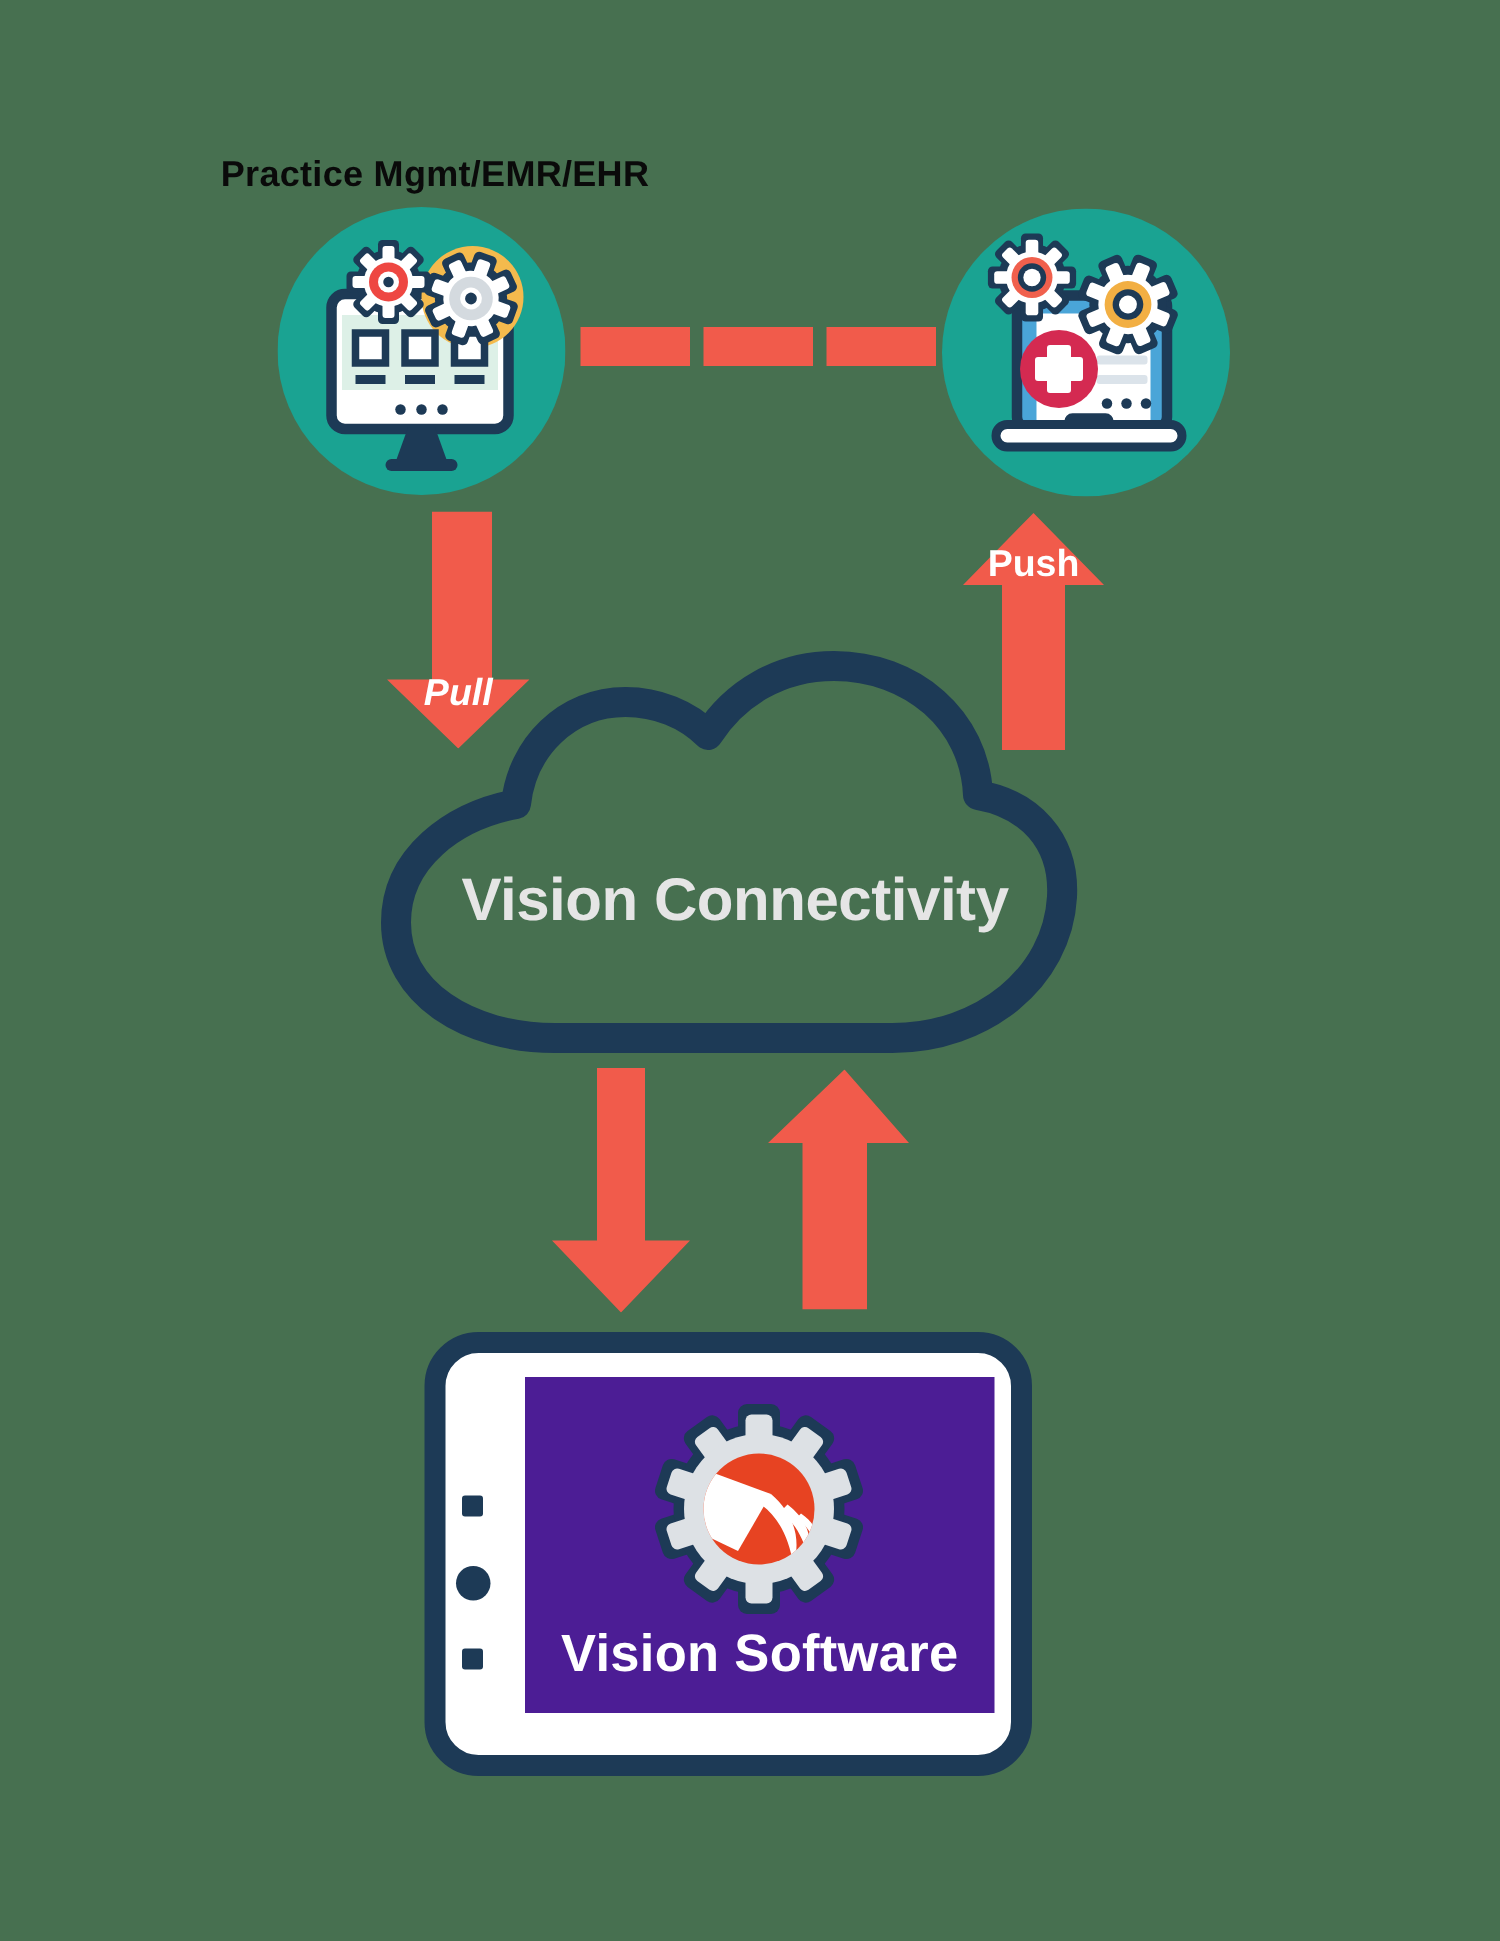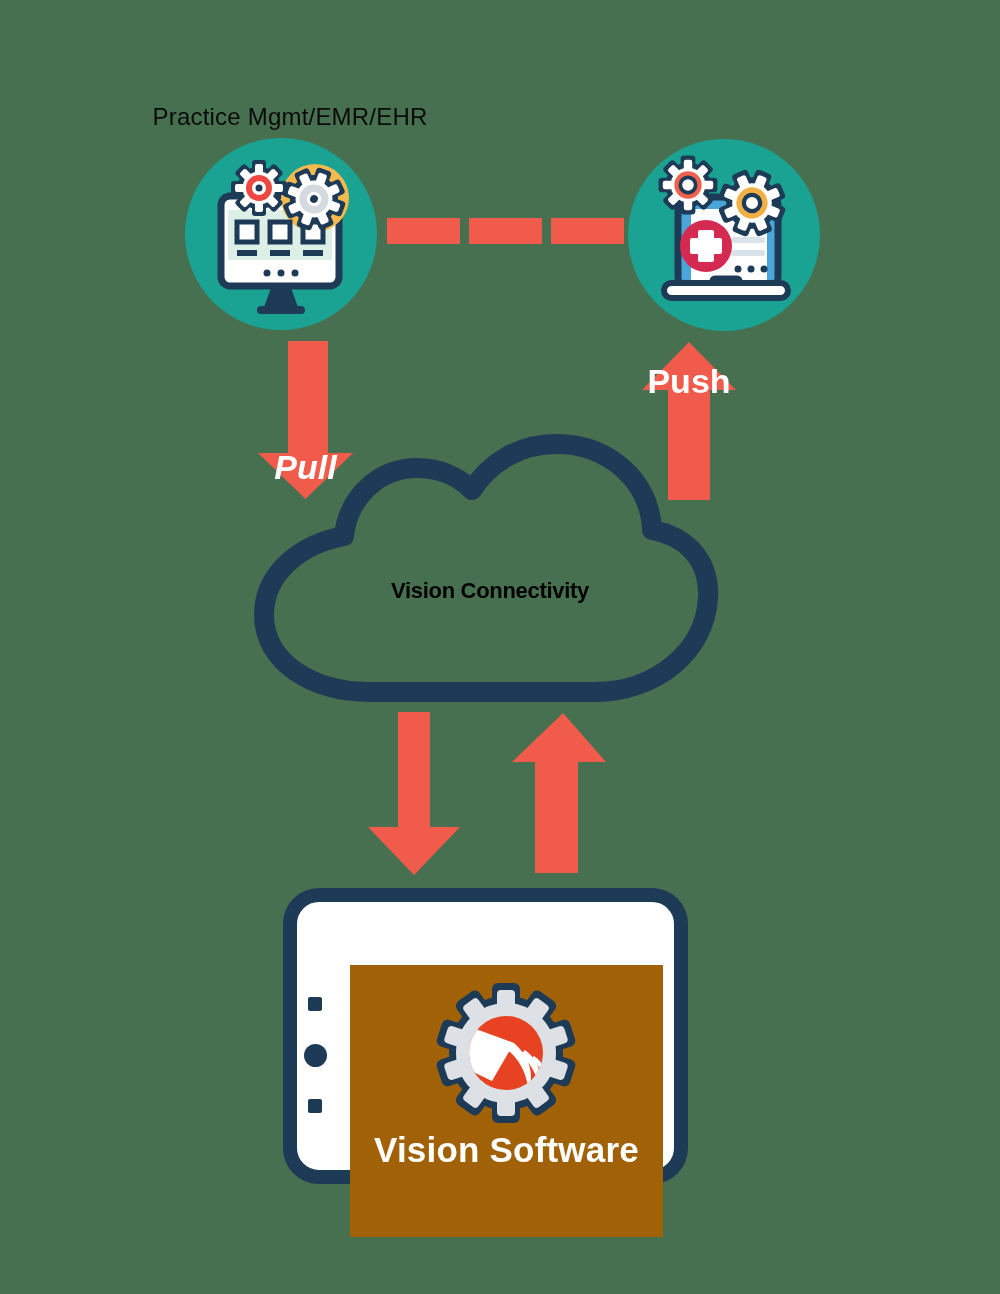--- a/index.html
+++ b/index.html
@@ -2,42 +2,41 @@
 <html><head>
 <meta charset="utf-8">
 <style>
   html,body{margin:0;padding:0;background:#477050;}
   #canvas{
     position:relative;width:1000px;height:1294px;background:#477050;
     font-family:"Liberation Sans", sans-serif;overflow:hidden;
   }
   .abs{position:absolute;}
   .node-title{
-    font-size:24px;font-weight:400;color:#0a0a0a;text-align:center;
+    font-size:24px;font-weight:700;color:#0a0a0a;text-align:center;
     letter-spacing:0.2px;white-space:nowrap;
   }
   .dash-row{display:flex;gap:9px;}
   .dash{width:73px;height:26px;background:#f15b4b;}
   .arrow-label{
     position:absolute;left:0;width:100%;text-align:center;color:#ffffff;
-    font-weight:700;font-size:34px;line-height:1;
+    font-weight:700;font-size:25px;line-height:1;
   }
   .cloud-label{
     position:absolute;left:250px;top:578px;width:480px;text-align:center;
-    font-size:22px;font-weight:700;color:#000000;letter-spacing:-0.3px;
+    font-size:40px;font-weight:700;color:#e5e5e5;letter-spacing:-0.3px;
   }
   #tablet{
     position:absolute;left:283px;top:888px;width:405px;height:296px;
     box-sizing:border-box;border:14px solid #1d3a56;border-radius:36px;
     background:#ffffff;
   }
   #tablet-screen{
-    position:absolute;left:53px;top:16px;width:313px;height:272px;
-    background:#a16207;
-    margin-top:47px;
+    position:absolute;left:53px;top:16px;width:313px;height:224px;
+    background:#4c1d95;
   }
   .side-btn-sq{position:absolute;width:14px;height:14px;background:#1d3a56;border-radius:2px;}
   .side-btn-circle{position:absolute;width:23px;height:23px;background:#1d3a56;border-radius:50%;}
   #logo-gear{position:absolute;left:84px;top:16px;}
   .device-label{
     position:absolute;left:0;top:165px;width:100%;text-align:center;
     color:#ffffff;font-size:35px;font-weight:700;letter-spacing:0.2px;
   }
 </style>
 </head>

